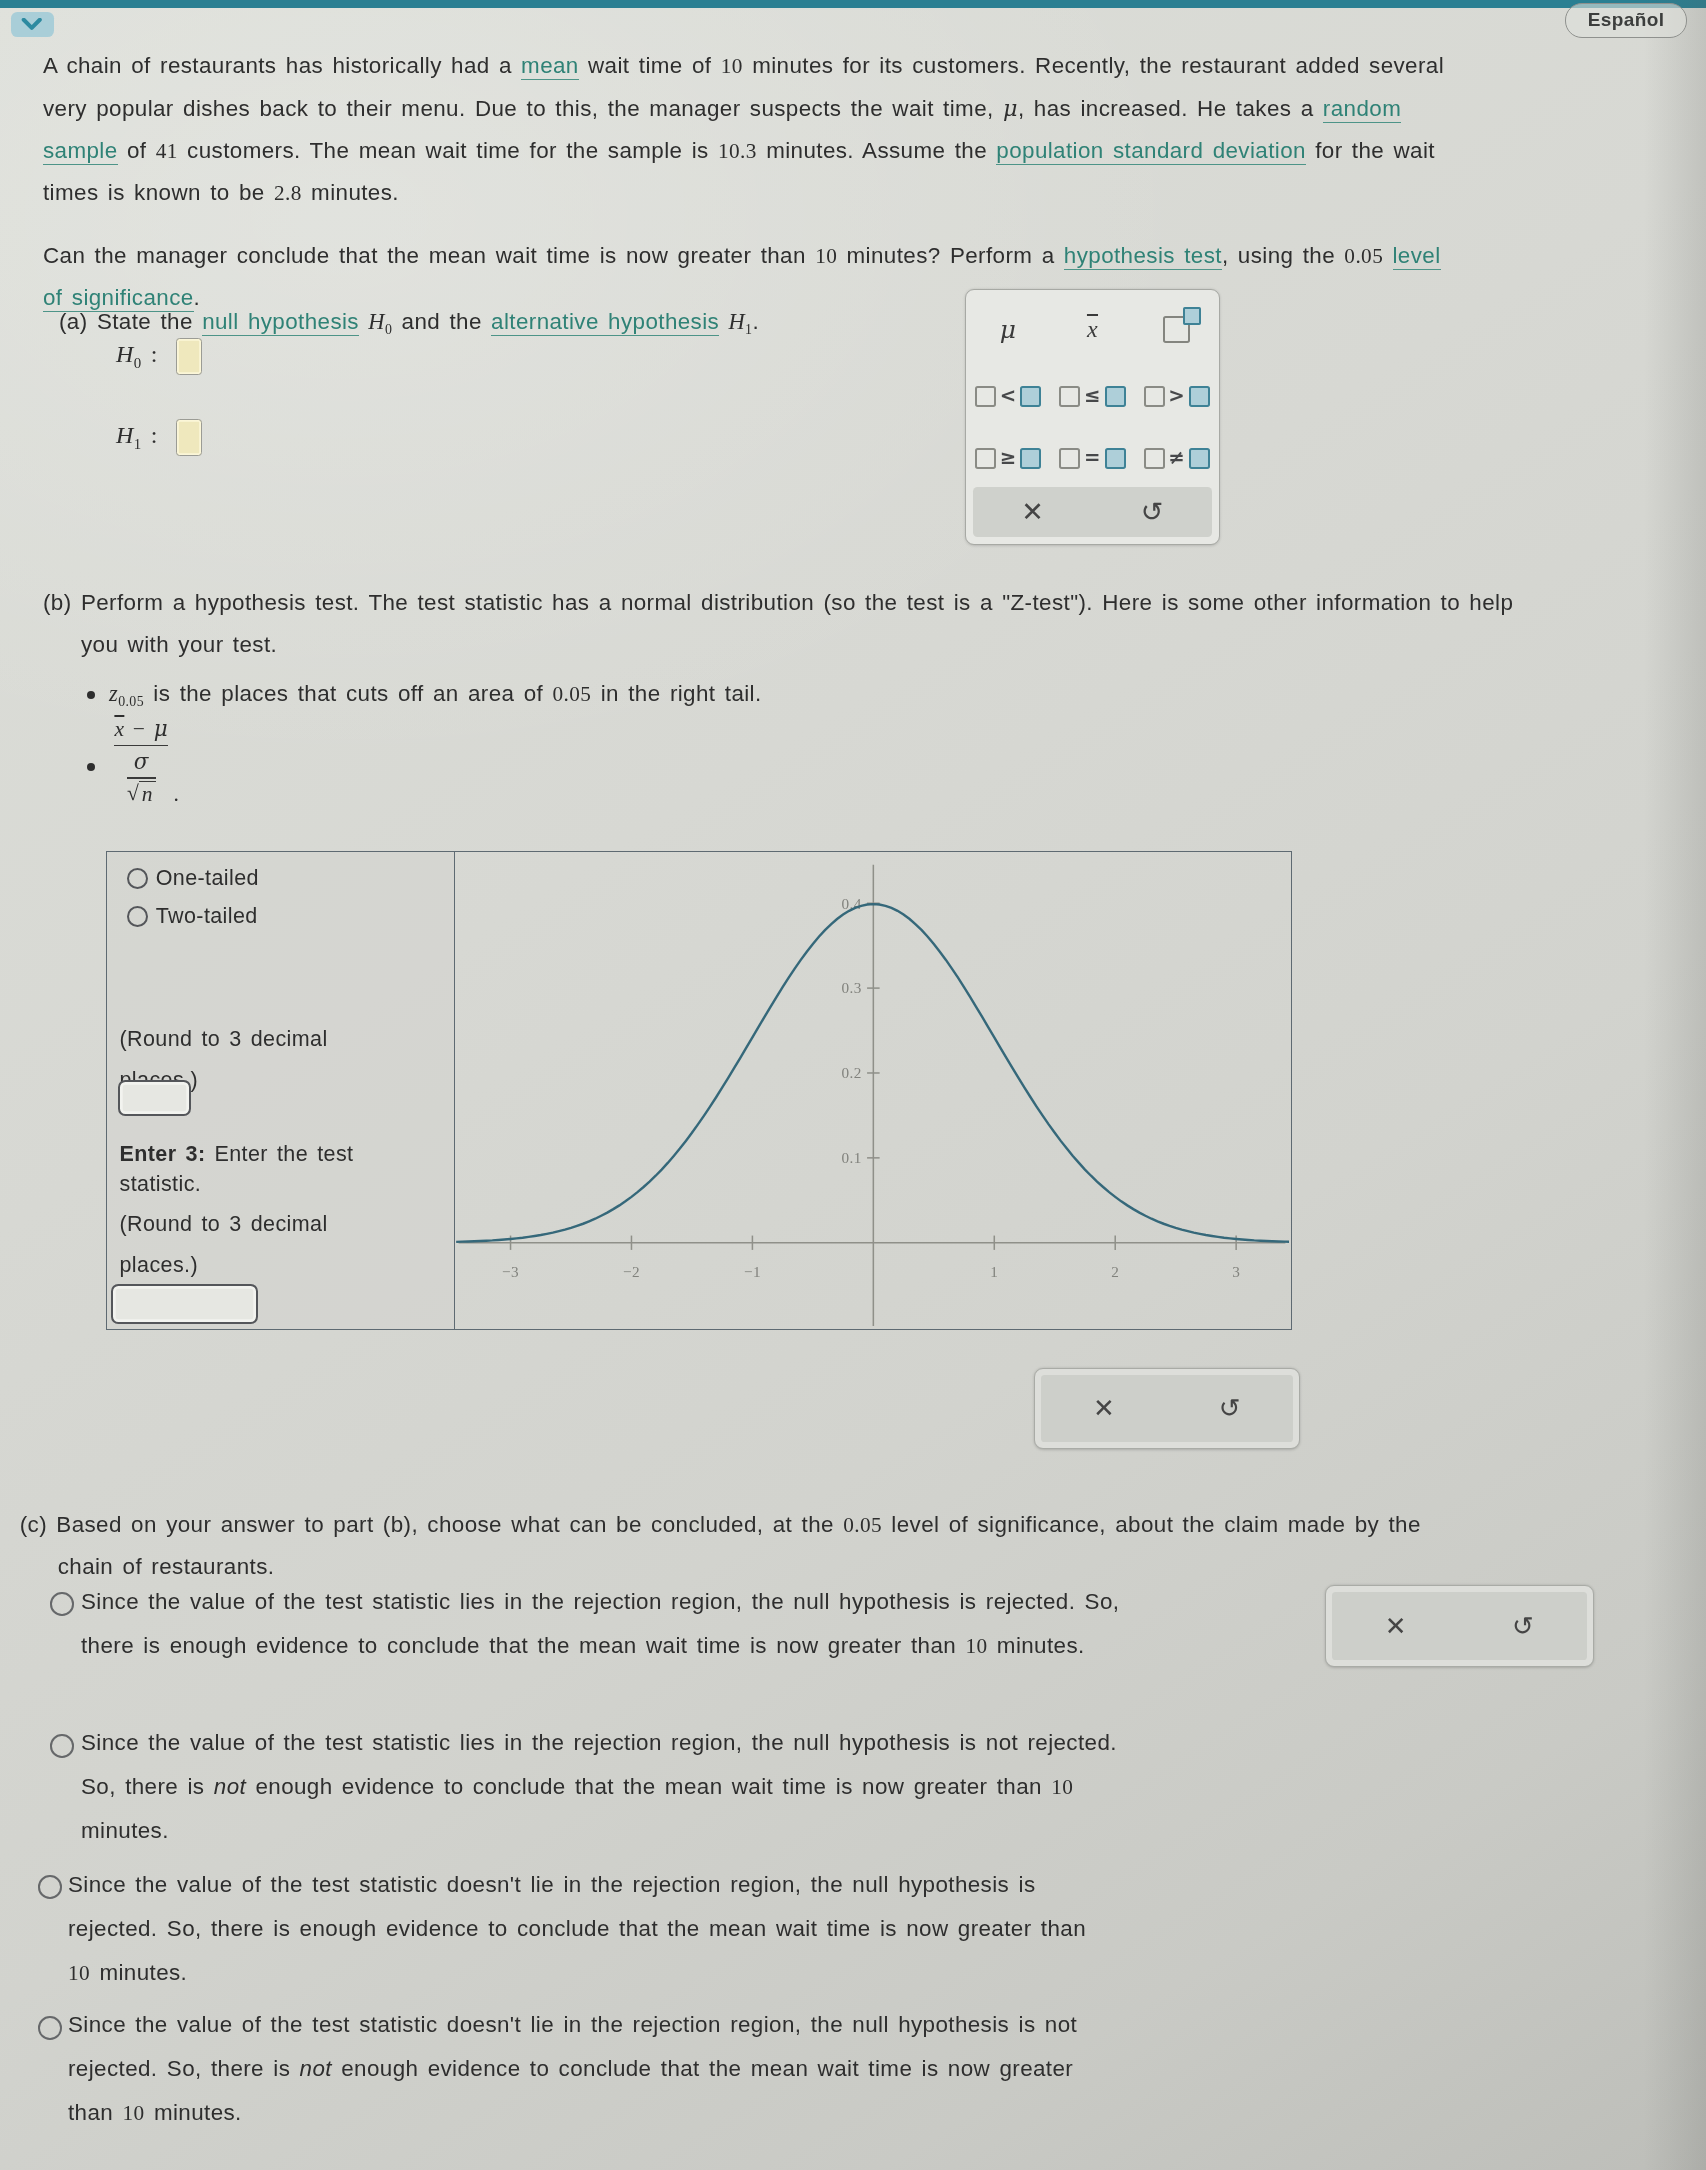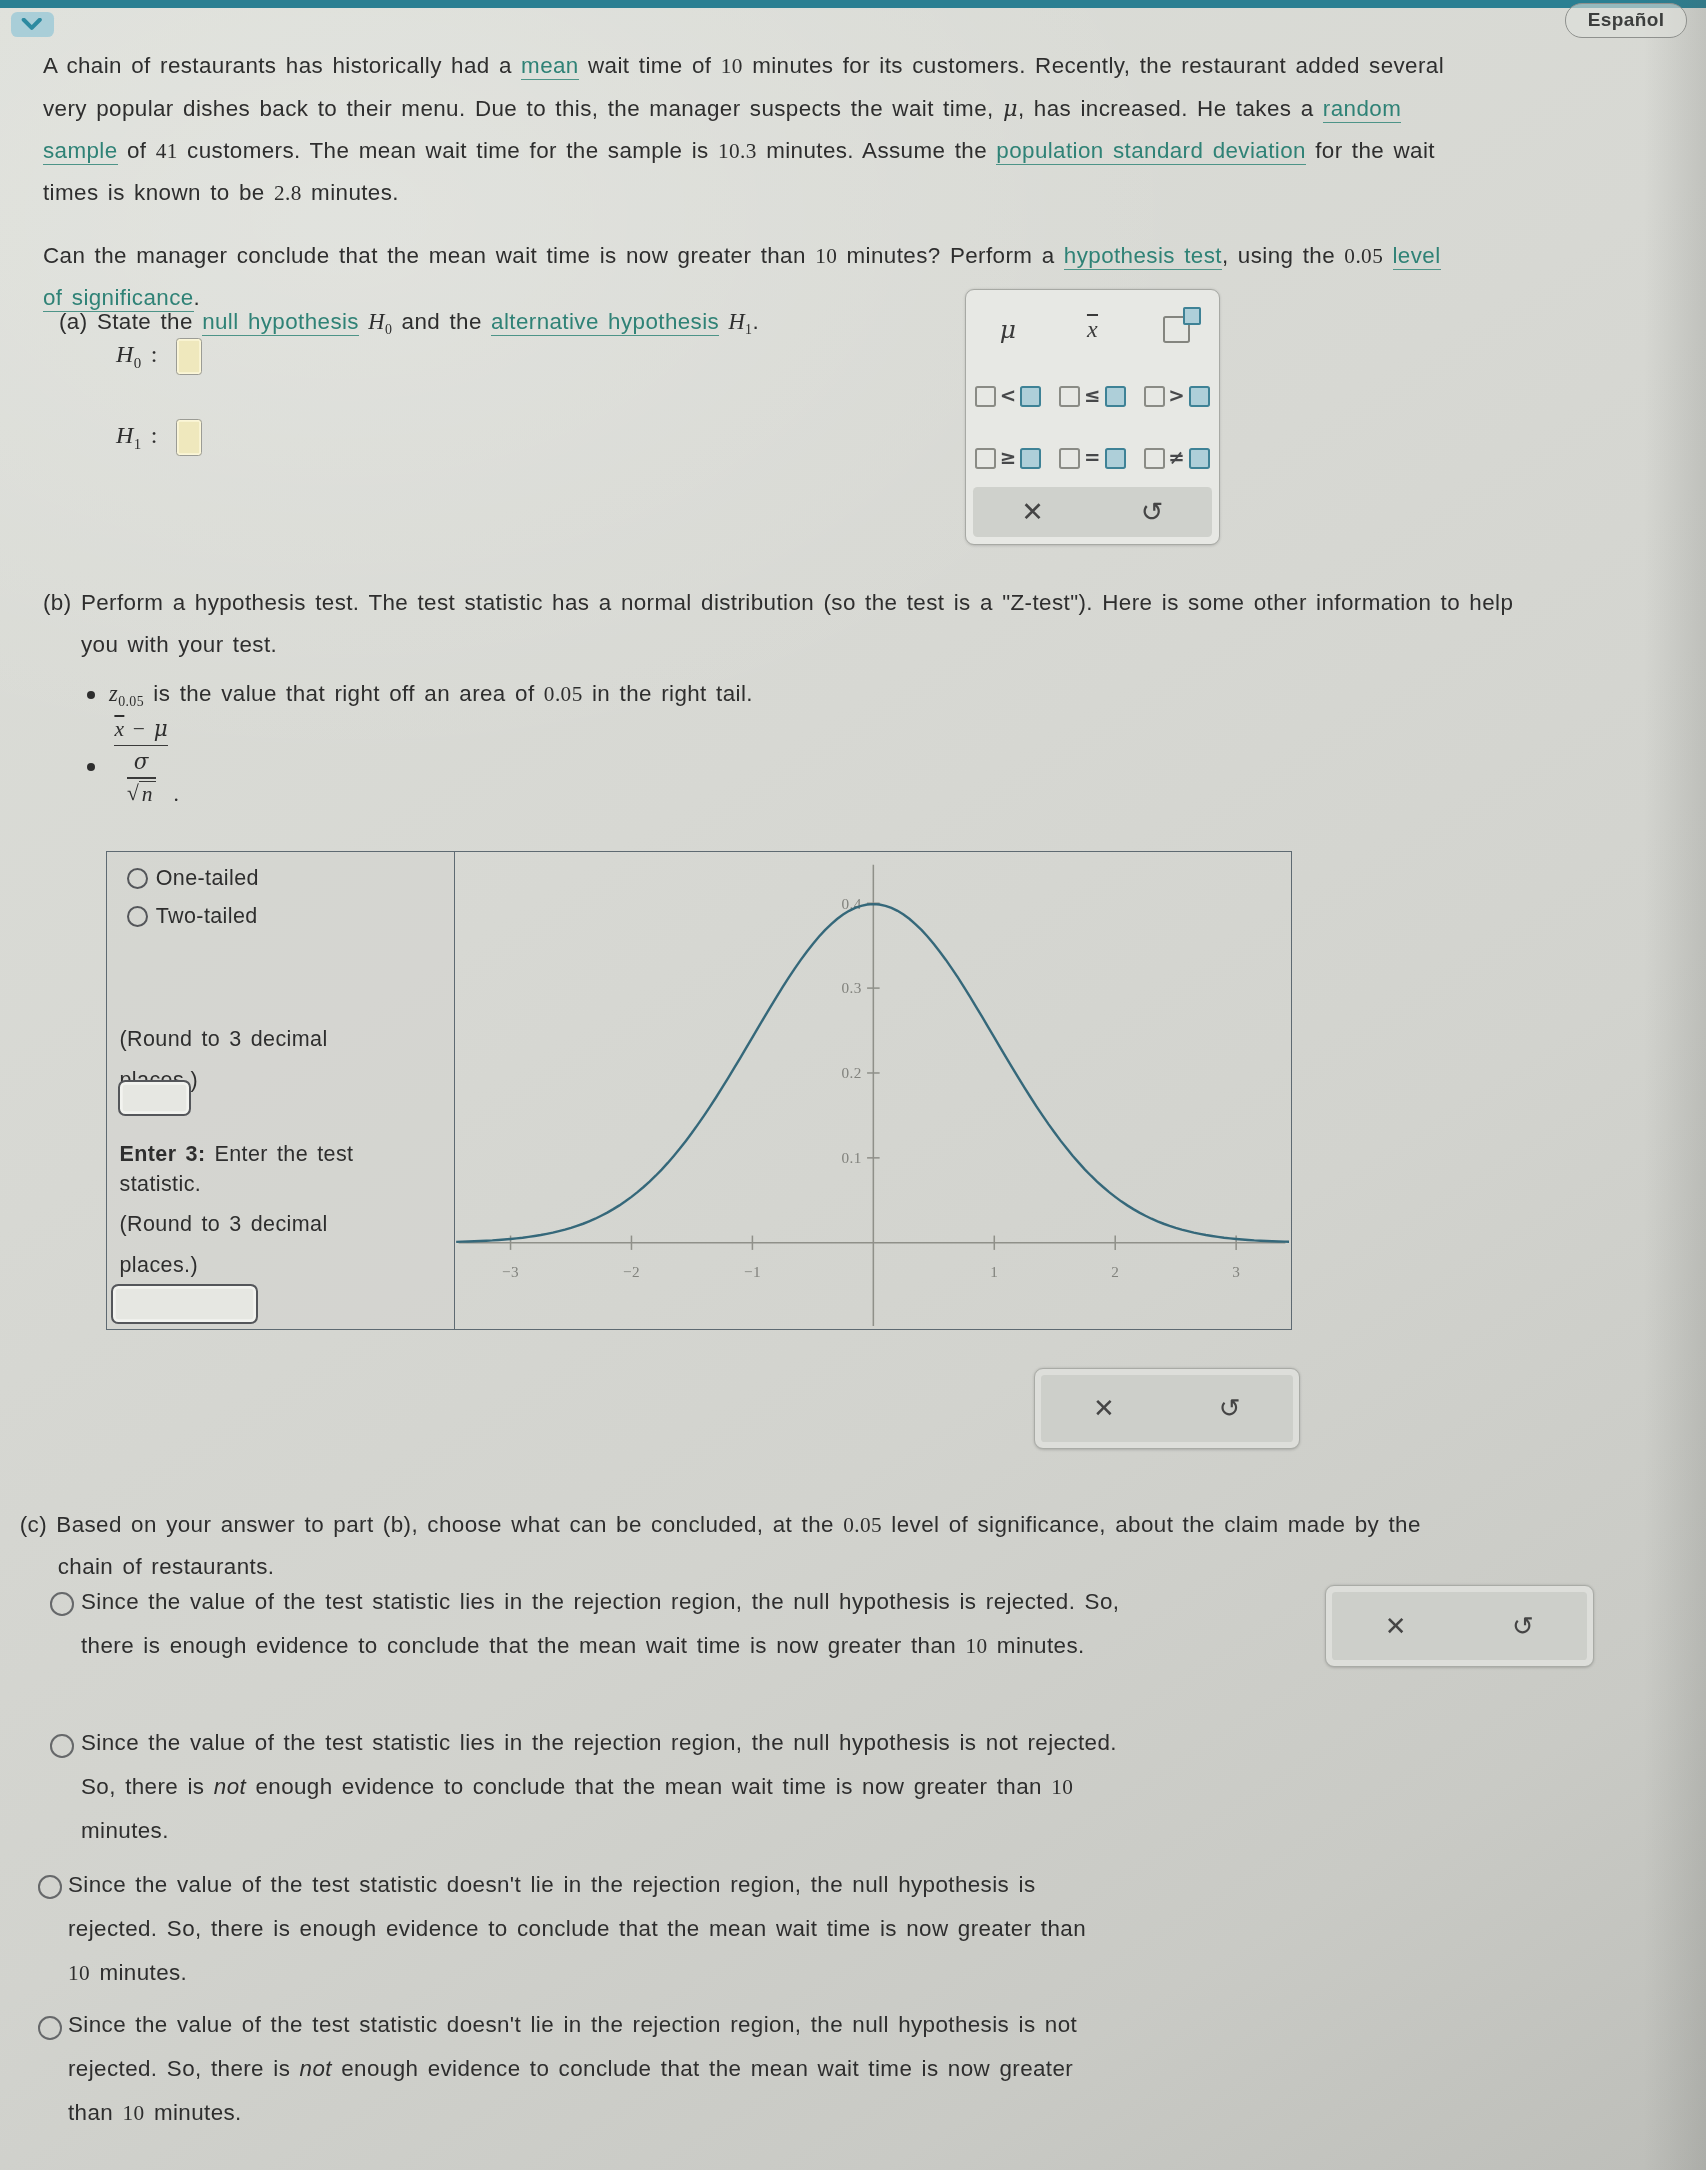--- a/index.html
+++ b/index.html
@@ -171,21 +171,21 @@
     </div>
     <div class="pal-bottom">
       <span class="ic">✕</span>
       <span class="ic">↺</span>
     </div>
   </div>
 
   <div class="para hang" style="left:43px;top:582px;width:1469px;"><span class="seg-plain">(b) Perform a hypothesis test. The test statistic has a normal distribution (so the test is a "Z-test"). Here is some other information to help you with your test.</span></div>
 
   <span class="bullet-dot" style="left:87px;top:691px;"></span>
-  <div class="para" style="left:109px;top:673px;width:1343px;"><span class="seg-mathit">z</span><sub class="seg-sub">0.05</sub><span class="seg-plain">  is the value that right off an area of </span><span class="seg-num">0.05</span><span class="seg-plain"> in the right tail.</span></div>
+  <div class="para" style="left:109px;top:673px;width:1343px;"><span class="seg-mathit">z</span><sub class="seg-sub">0.05</sub><span class="seg-plain">  is the places that cuts off an area of </span><span class="seg-num">0.05</span><span class="seg-plain"> in the right tail.</span></div>
 
   <span class="bullet-dot" style="left:87px;top:763px;"></span>
   <div style="position:absolute;left:109px;top:716px;display:flex;align-items:center;">
     <span class="formula">
       <span class="frac">
         <span><span class="seg-over">x</span><span class="seg-plain"> − </span><span class="seg-math">μ</span></span>
         <span class="bar"></span>
         <span class="frac" style="margin:0;">
           <span class="seg-math">σ</span>
           <span class="bar"></span>

